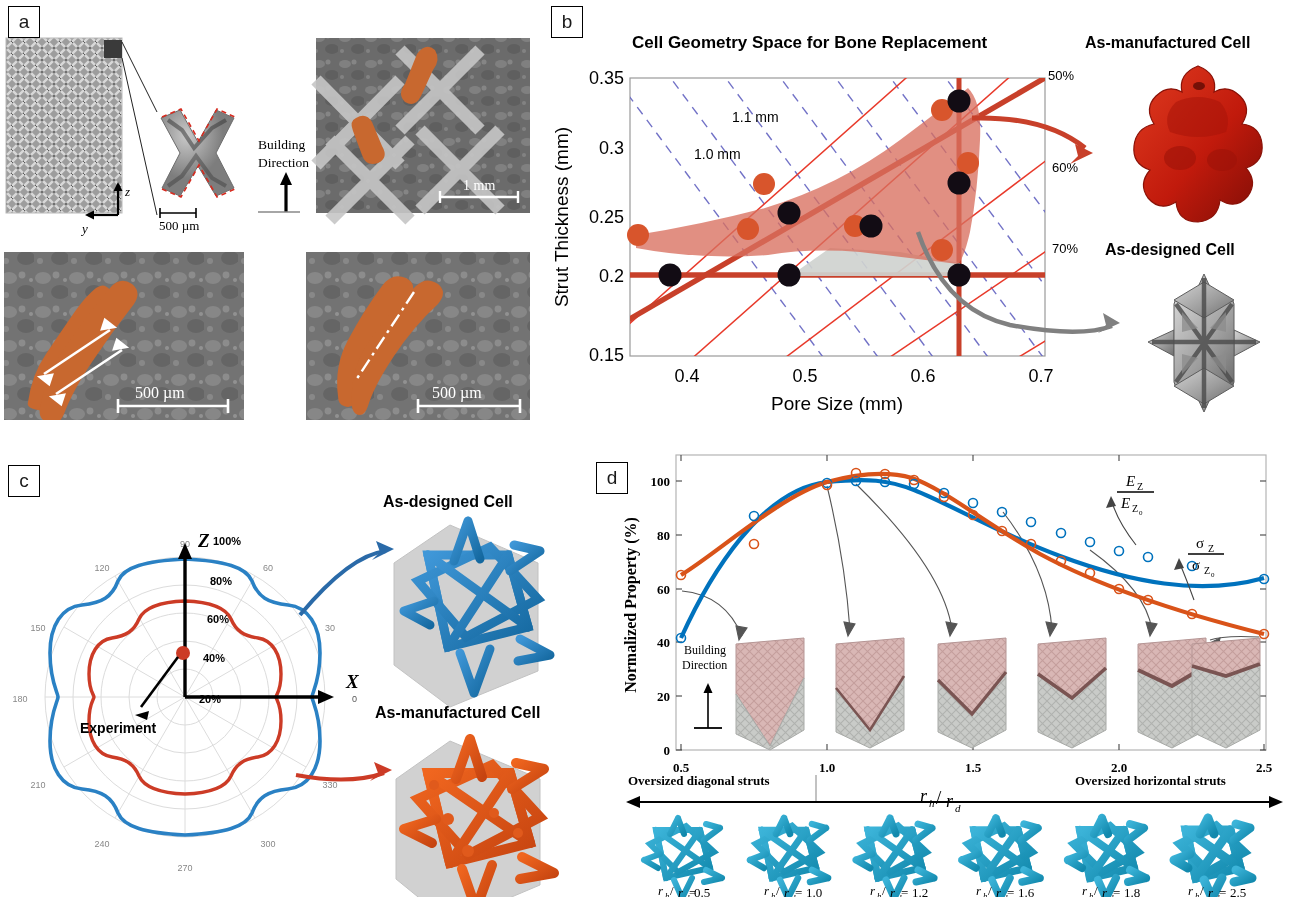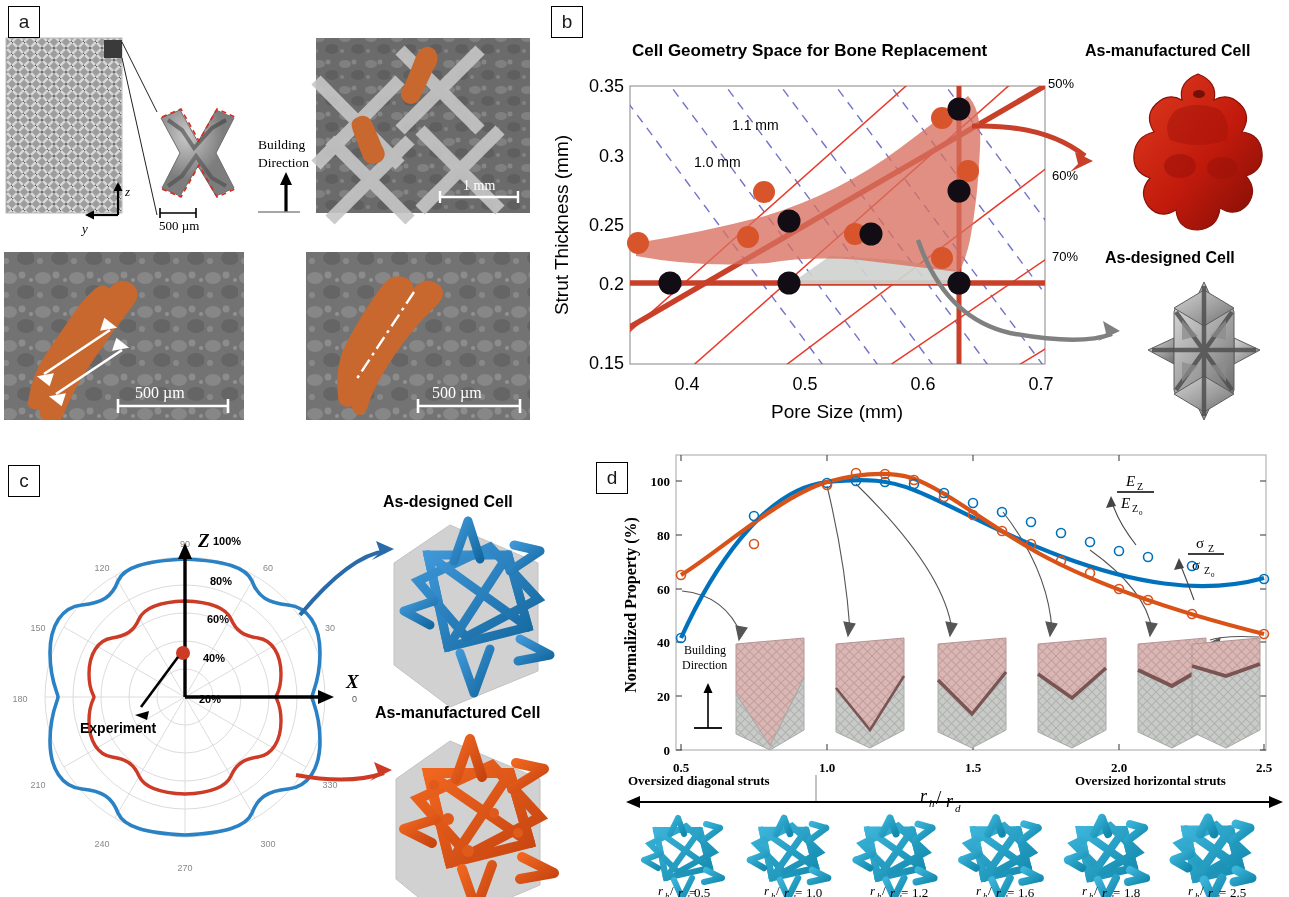--- a/index.html
+++ b/index.html
@@ -146,21 +146,21 @@
      <line x1="418" y1="369" x2="418" y2="383" stroke="#fff" stroke-width="2.6"></line>
      <line x1="520" y1="369" x2="520" y2="383" stroke="#fff" stroke-width="2.6"></line>
    </g>
    <text class="serif" x="432" y="368" font-size="16" fill="#fff">500 µm</text>
  </g>
 </svg>
 </div>
 
 <div class="panel-tag" style="left:551px;top:6px;">b</div>
 
-<div class="abs" style="left:540px;top:28px;width:749px;height:400px;">
+<div class="abs" style="left:540px;top:20px;width:749px;height:400px;">
 <svg width="749" height="400" viewBox="0 0 749 400">
   <defs>
     <clipPath id="bclip">
           <rect x="90" y="58" width="415" height="278"></rect>
         </clipPath>
     <linearGradient id="redcell" x1="0" y1="0" x2="1" y2="1">
       <stop offset="0%" stop-color="#e03c20"></stop>
           <stop offset="55%" stop-color="#c11a0c"></stop>
       <stop offset="100%" stop-color="#7d0d06"></stop>
     </linearGradient>

